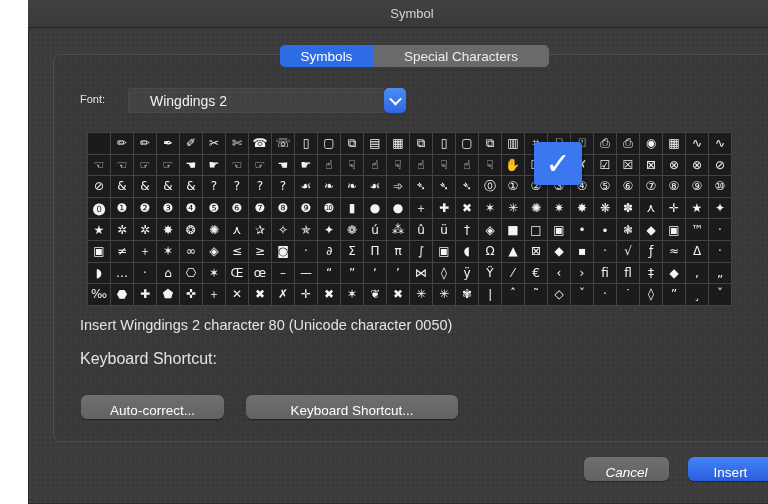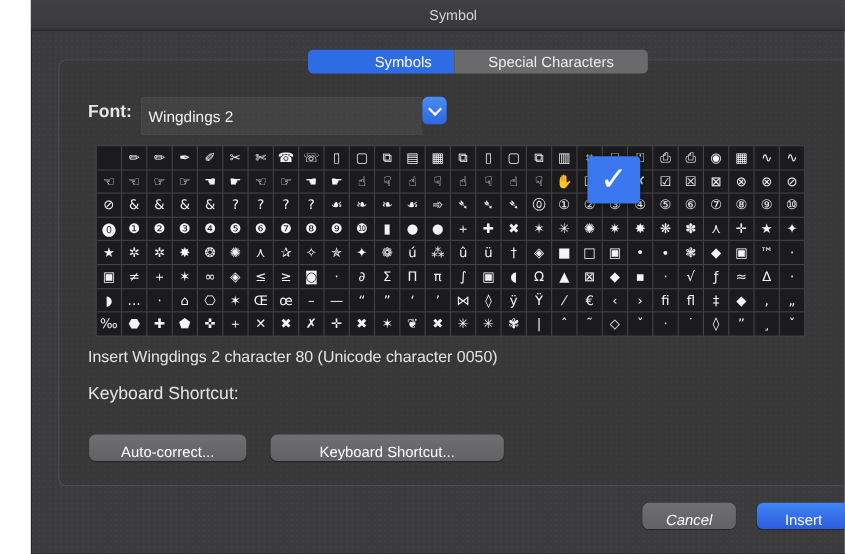--- a/index.html
+++ b/index.html
@@ -24,29 +24,29 @@
     position:absolute;left:25px;top:54px;width:717px;height:386px;
     border:1px solid #4d4d4f;border-radius:7px;
     background:rgba(0,0,0,0.05);
   }
   .tabs{
     position:absolute;left:252px;top:45px;height:22px;display:flex;
     border-radius:5px;overflow:hidden;z-index:3;
     font-size:13.5px;
   }
   .tab{display:flex;align-items:center;justify-content:center;color:#ffffff;}
-  .tab.selected{width:93px;background:#2d6ce5;padding-left:40px;}
+  .tab.selected{width:93px;background:#2d6ce5;}
   .tab.normal{width:176px;background:#6a6a6c;color:#ececee;}
-  .font-row-label{position:absolute;left:52px;top:93px;font-size:16px;color:#e6e6e8;font-weight:bold;}
+  .font-row-label{position:absolute;left:52px;top:93px;font-size:11px;color:#e6e6e8;}
   .font-field{
-    position:absolute;left:100px;top:88px;width:256px;height:35px;
+    position:absolute;left:100px;top:88px;width:256px;height:25px;
     background:rgba(255,255,255,0.05);
     border:1px solid #4a4a4c;border-right:none;border-radius:3px 0 0 3px;
     display:flex;align-items:center;box-sizing:border-box;
-    font-size:14px;color:#f2f2f4;padding-left:6px;
+    font-size:14px;color:#f2f2f4;padding-left:21px;
   }
   .font-btn{
     position:absolute;left:356px;top:88px;width:22px;height:25px;
     background:linear-gradient(#4a8cf5,#2e66e4);
     border-radius:5px;display:flex;align-items:center;justify-content:center;box-sizing:border-box;
   }
   .chev{width:7px;height:7px;border-right:2px solid #fff;border-bottom:2px solid #fff;
     transform:rotate(45deg) translate(-1px,-1px);}
   .gridwrap{position:absolute;left:59px;top:132px;}
   .symgrid{

